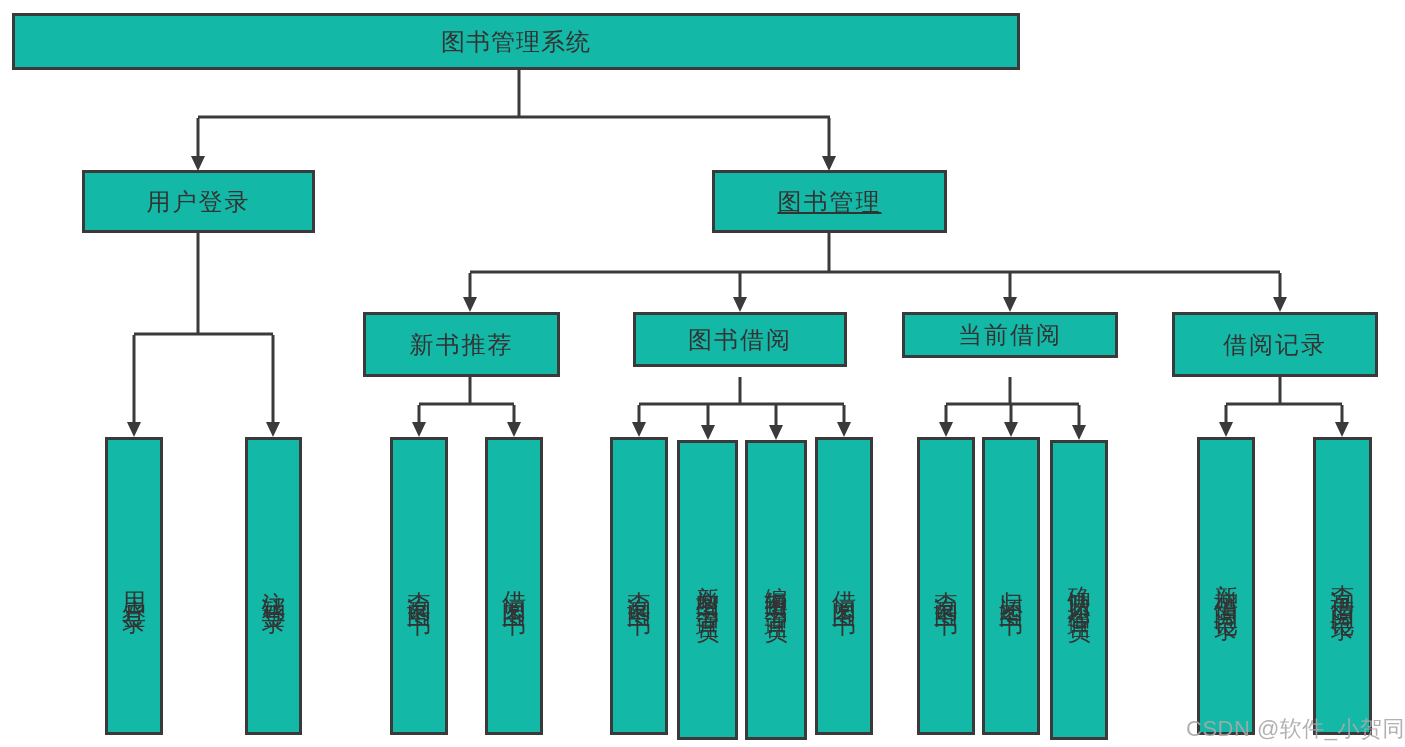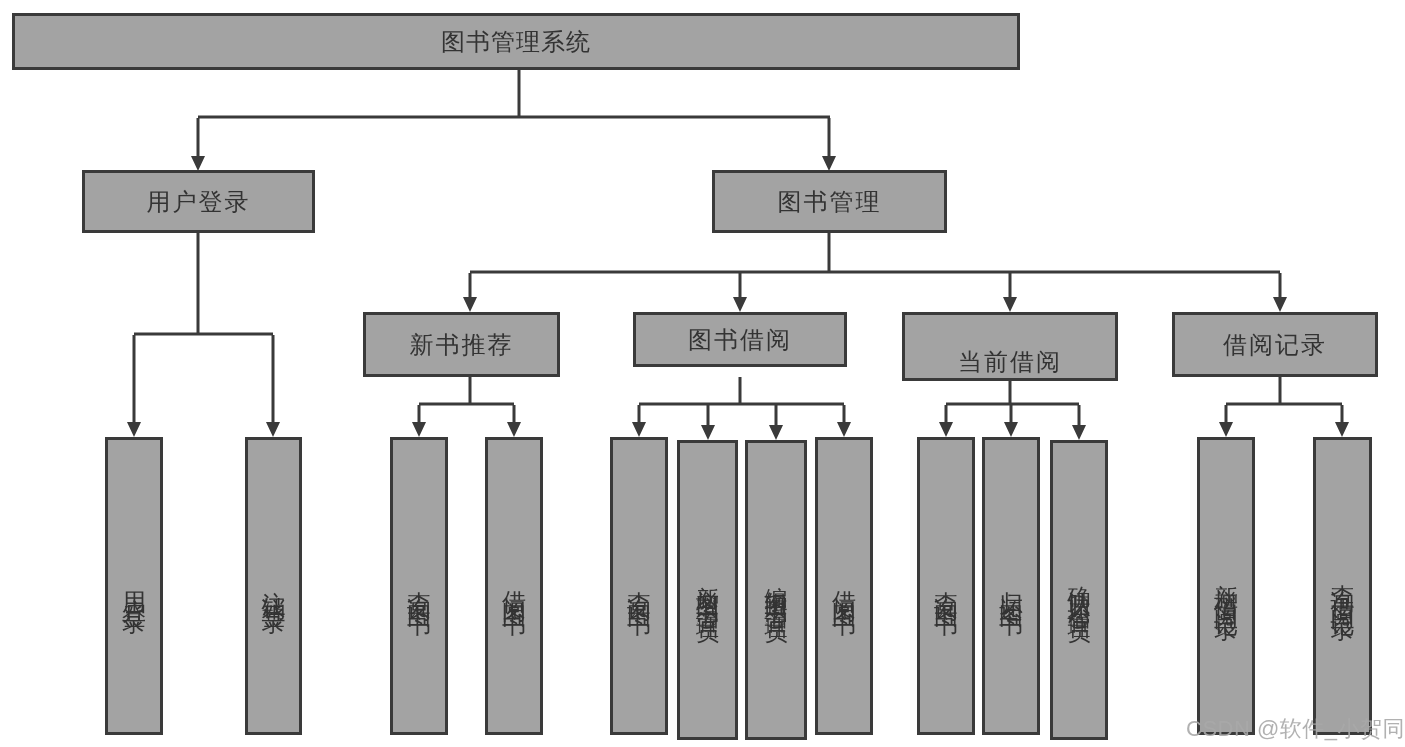--- a/index.html
+++ b/index.html
@@ -18,21 +18,21 @@
   svg.connectors {
     position: absolute;
     left: 0; top: 0;
     width: 1405px; height: 747px;
     z-index: 1;
   }
   .node {
     position: absolute;
     box-sizing: border-box;
     border: 3px solid #3a3a3a;
-    background: #a3a3a3;
+    background: #14b8a6;
     display: flex;
     align-items: center;
     justify-content: center;
     color: #333333;
     z-index: 2;
   }
   .node .label {
     font-size: 24px;
     letter-spacing: 2px;
     white-space: nowrap;
@@ -115,31 +115,31 @@
     </g>
   </svg>
 
   <div class="node root" style="left:12px; top:13px; width:1008px; height:57px;">
     <span class="label">图书管理系统</span>
   </div>
 
   <div class="node" style="left:82px; top:170px; width:233px; height:63px;">
     <span class="label">用户登录</span>
   </div>
-  <div class="node" style="left:712px; top:170px; width:235px; height:63px;">
+  <div class="node" style="left:712px; top:170px; width:235px; height:63px;text-decoration:underline;">
     <span class="label">图书管理</span>
   </div>
 
   <div class="node" style="left:363px; top:312px; width:197px; height:65px;">
     <span class="label">新书推荐</span>
   </div>
   <div class="node" style="left:633px; top:312px; width:214px; height:55px;">
     <span class="label">图书借阅</span>
   </div>
-  <div class="node" style="left:902px; top:312px; width:216px; height:69px;align-items:flex-end;">
+  <div class="node" style="left:902px; top:312px; width:216px; height:46px;">
     <span class="label">当前借阅</span>
   </div>
   <div class="node" style="left:1172px; top:312px; width:206px; height:65px;">
     <span class="label">借阅记录</span>
   </div>
 
   <div class="node leaf" style="left:105px; top:437px; width:58px; height:298px;">
     <span class="label">用户登录</span>
   </div>
   <div class="node leaf" style="left:245px; top:437px; width:57px; height:298px;">

